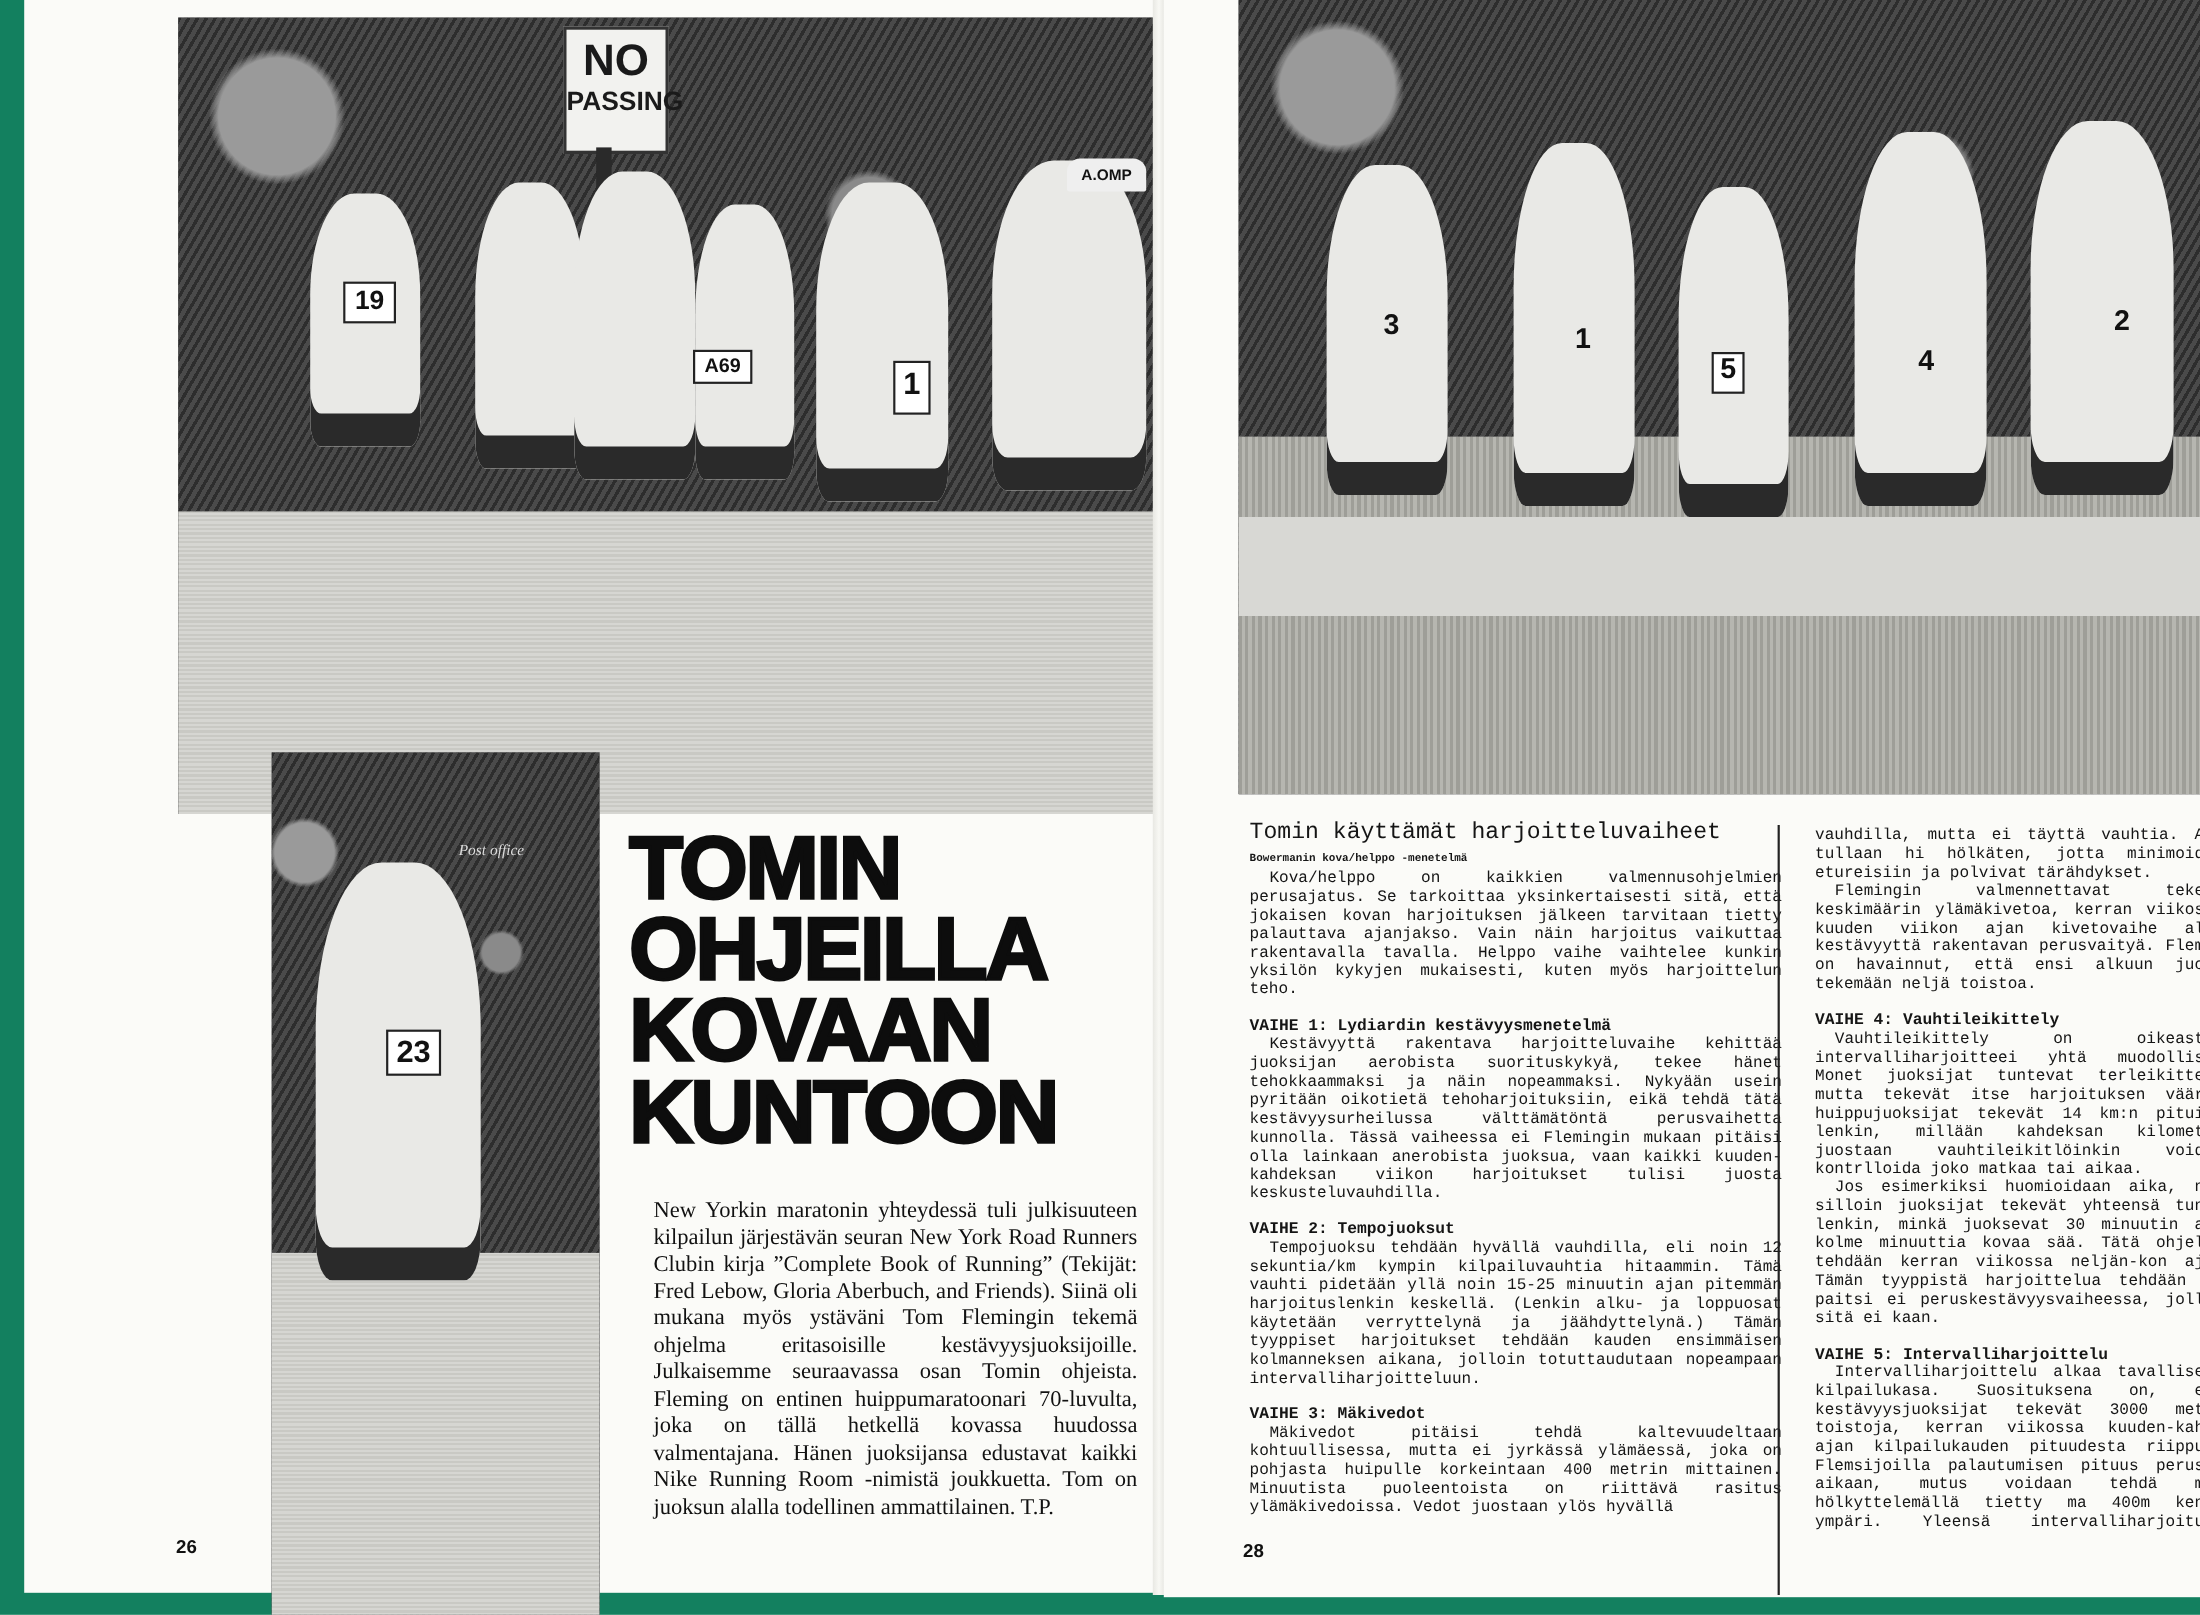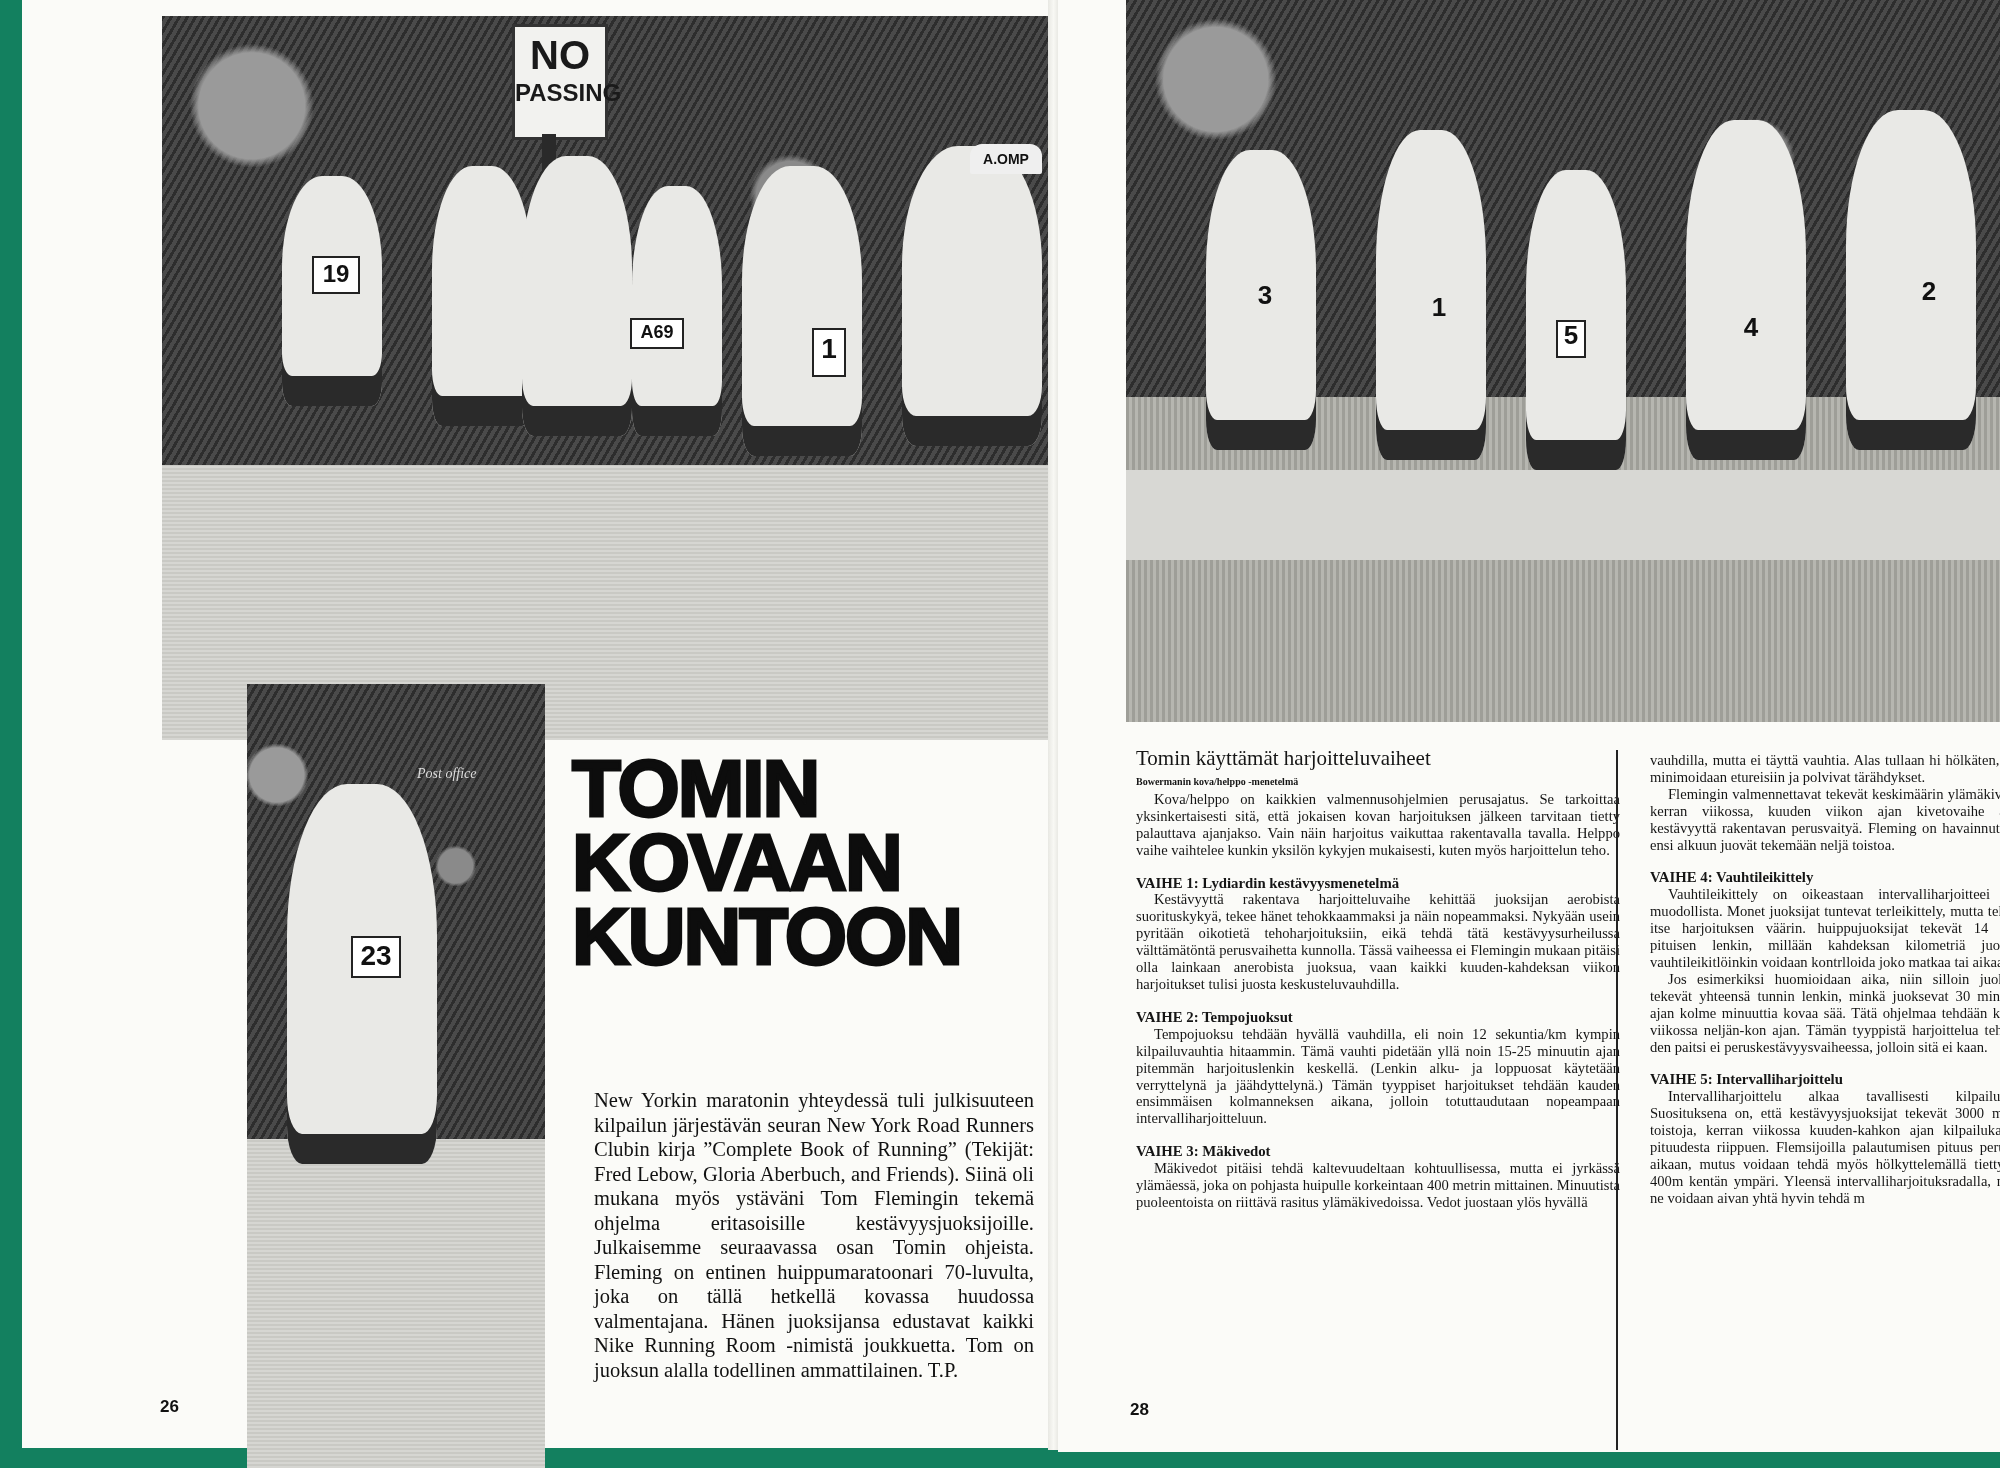--- a/index.html
+++ b/index.html
@@ -57,21 +57,21 @@
     .intro {
       position:absolute; left:572px; top:1088px; width:440px;
       font-size:20.5px; line-height:24.5px; color:#111;
       text-align:justify;
     }
     .page-num {
       position:absolute; font-family:"Liberation Sans", sans-serif;
       font-weight:bold; font-size:17px; color:#111;
     }
     .col {
-      position:absolute; font-size:14.6px; line-height:16.9px; text-align:justify; color:#151515;
+      position:absolute; font-size:14.6px; line-height:16.9px; text-align:justify; color:#151515;font-family:Liberation Mono, monospace;
     }
     .col h2 { font-size:21px; font-weight:normal; margin:0 0 4px 0; line-height:24px; }
     .col .sub { font-weight:bold; font-size:10px; margin:0; }
     .col .phase { font-weight:bold; font-size:14.8px; margin:16px 0 0 0; }
     .col p { margin:0; text-indent:18px; }
     .col p.noind { text-indent:0; }
     .col-rule {
       position:absolute; left:1616px; top:750px; width:2px; height:700px; background:#222;
     }
     .gutter-shadow {
@@ -113,20 +113,21 @@
   <div class="photo" style="left:201px; top:684px; width:298px; height:828px;">
     <div class="trees" style="height:55%;"></div>
     <div class="ground" style="height:45%;"></div>
     <div style="position:absolute; left:170px; top:82px; font-family:'Liberation Serif',serif; font-style:italic; font-size:14px; color:#ddd;">Post office</div>
     <div class="runner" style="left:40px; top:100px; width:150px; height:380px;"></div>
     <div class="bib" style="left:104px; top:252px; width:46px; height:34px; font-size:28px; padding-top:4px;">23</div>
   </div>
 
   <div class="headline">
     <div>TOMIN</div>
+    <div>OHJEILLA</div>
     <div>KOVAAN</div>
     <div>KUNTOON</div>
   </div>
 
   <div class="intro">New Yorkin maratonin yhteydessä tuli julkisuuteen kilpailun järjestävän seuran New York Road Runners Clubin kirja ”Complete Book of Running” (Tekijät: Fred Lebow, Gloria Aberbuch, and Friends). Siinä oli mukana myös ystäväni Tom Flemingin tekemä ohjelma eritasoisille kestävyysjuoksijoille. Julkaisemme seuraavassa osan Tomin ohjeista. Fleming on entinen huippumaratoonari 70-luvulta, joka on tällä hetkellä kovassa huudossa valmentajana. Hänen juoksijansa edustavat kaikki Nike Running Room -nimistä joukkuetta. Tom on juoksun alalla todellinen ammattilainen. T.P.</div>
 
   <div class="page-num" style="left:138px; top:1397px;">26</div>
 </div>
 
 <div class="gutter-shadow"></div>

